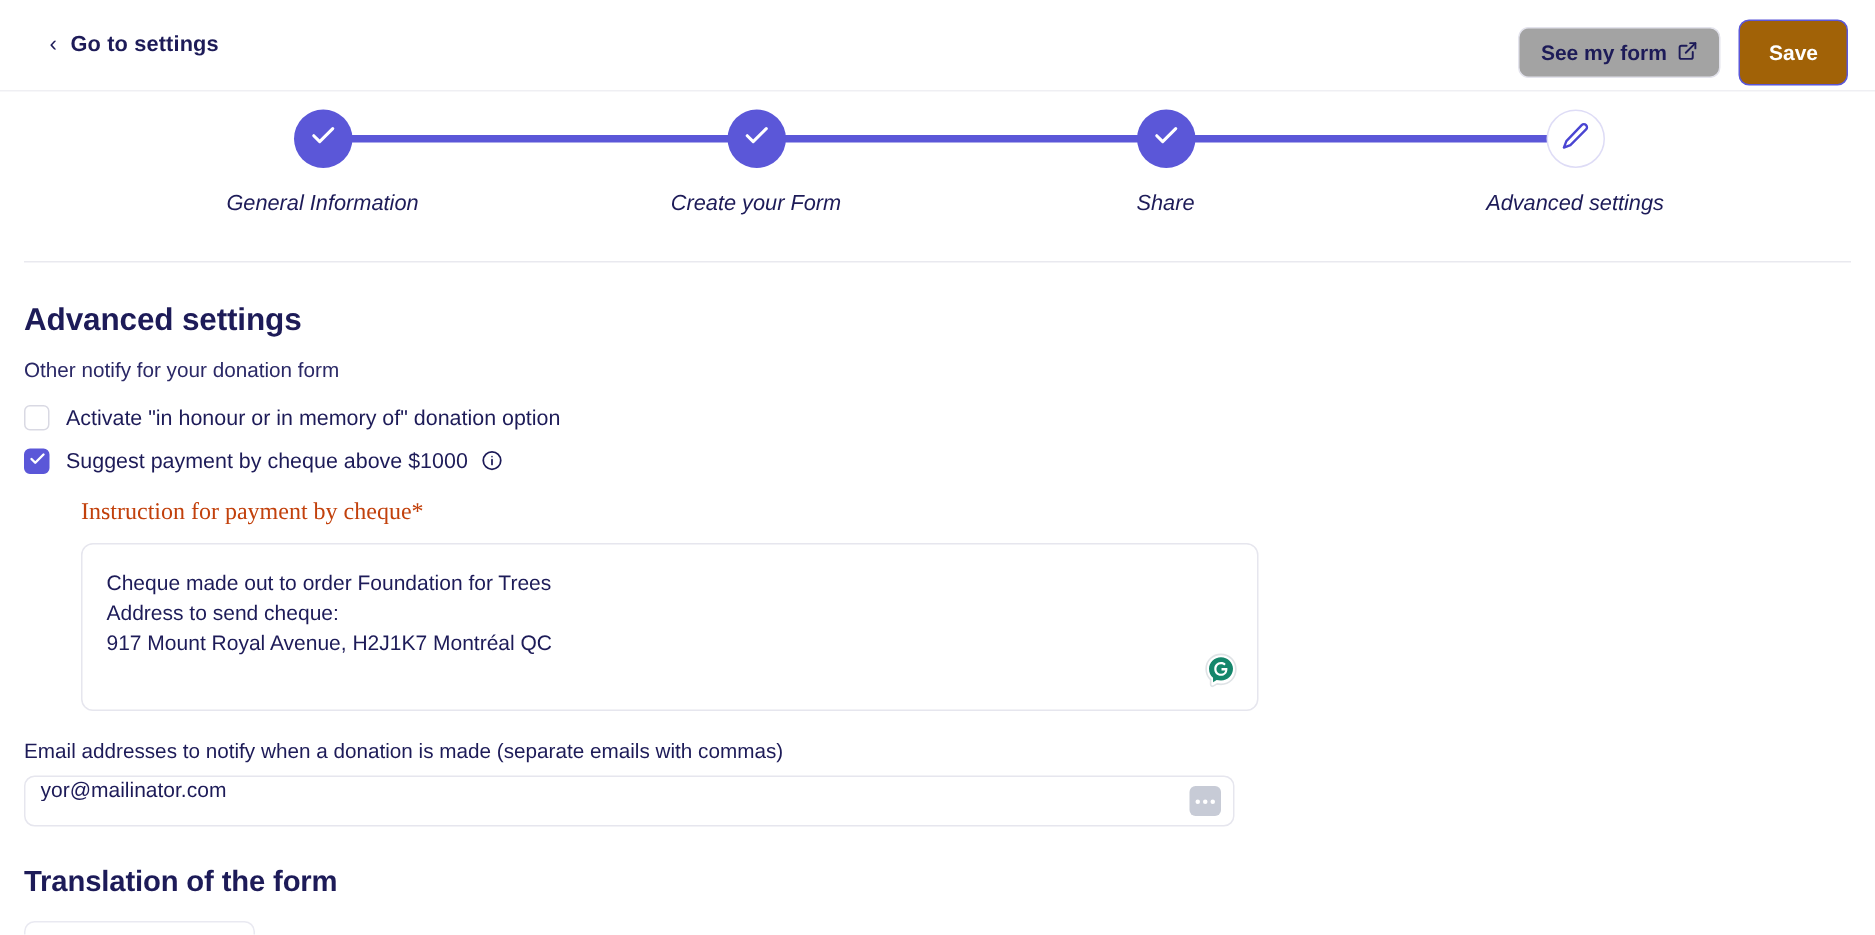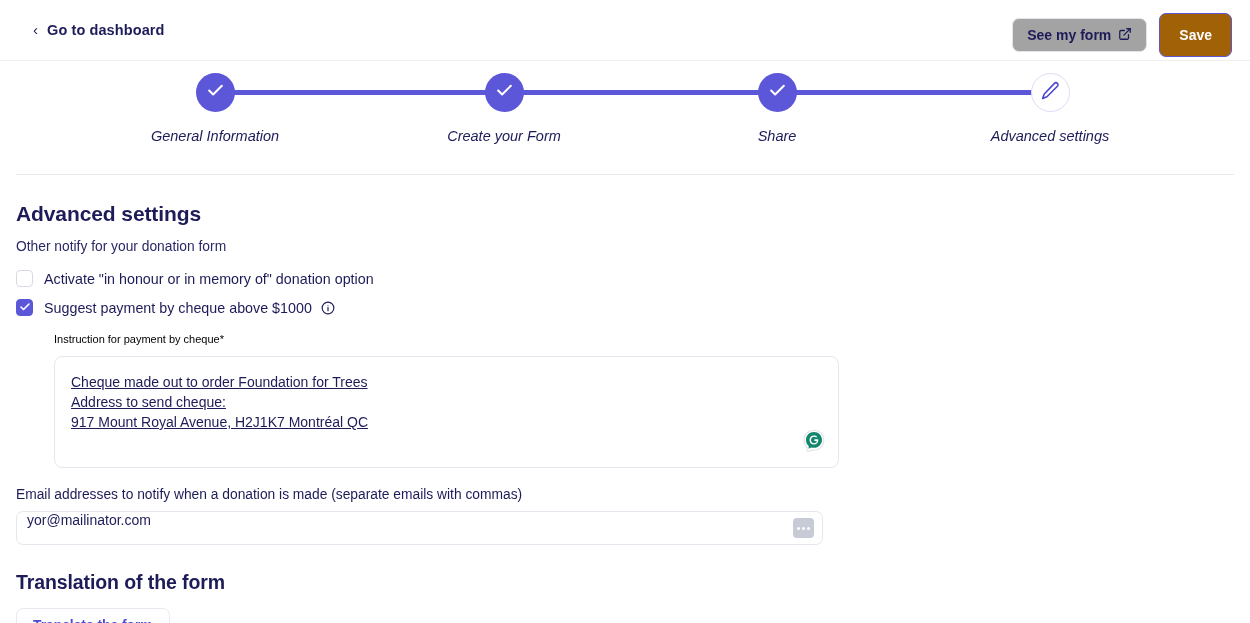--- a/index.html
+++ b/index.html
@@ -171,34 +171,34 @@
     font-size: 14.3px;
     color: #1d1b58;
   }
   .info-icon {
     display: inline-flex;
     vertical-align: -2px;
     margin-left: 5px;
   }
 
   .field-label {
-    font-size: 11px;
-    color: #000000;
+    font-size: 16px;
+    color: #c2410c;
     margin: 17px 0 0 38px;
+    font-family: Liberation Serif, serif;
   }
   .textarea-box {
     position: relative;
     margin: 11px 0 0 38px;
     width: 785px;
     height: 112px;
     border: 1px solid #e6e6ee;
     border-radius: 8px;
     background: #fff;
     padding: 15px 16px;
-    text-decoration: underline;
   }
   .textarea-text {
     font-size: 14px;
     line-height: 20px;
     color: #1d1b58;
     white-space: pre-line;
   }
   .grammarly {
     position: absolute;
     right: 11px;
@@ -269,21 +269,21 @@
     font-family: inherit;
     cursor: pointer;
   }
 </style>
 </head>
 <body>
 
 <div class="topbar">
   <a class="back-link">
     <span class="chev">‹</span>
-    <span class="back-text">Go to dashboard</span>
+    <span class="back-text">Go to settings</span>
   </a>
   <div class="topbar-actions">
     <button class="btn-outline">
       <span>See my form</span>
       <span>
         <svg width="14" height="14" viewBox="0 0 24 24" fill="none" stroke="#1d1b58" stroke-width="2.2" stroke-linecap="round" stroke-linejoin="round">
           <path d="M18 13v6a2 2 0 0 1-2 2H5a2 2 0 0 1-2-2V8a2 2 0 0 1 2-2h6"></path>
           <polyline points="15 3 21 3 21 9"></polyline>
           <line x1="10" y1="14" x2="21" y2="3"></line>
         </svg>

